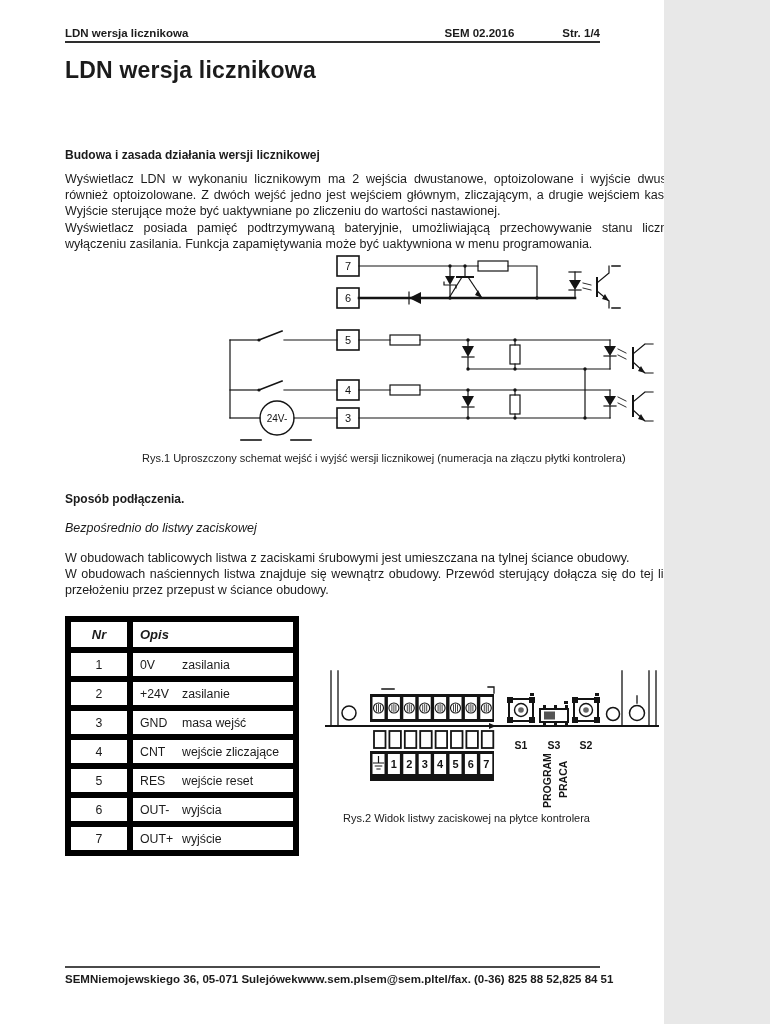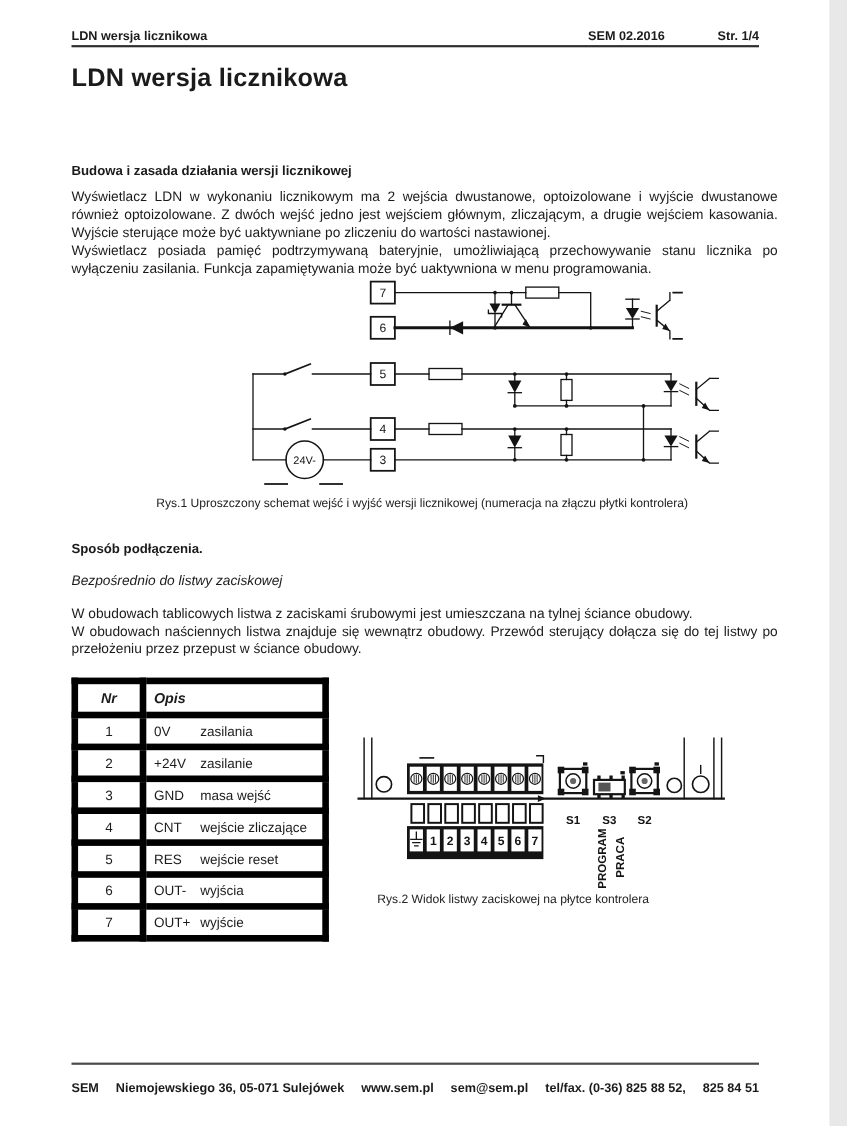--- a/index.html
+++ b/index.html
@@ -1,24 +1,24 @@
 <!DOCTYPE html>
 <html><head>
 <meta charset="utf-8">
 <style>
   html,body{margin:0;padding:0;background:#e8e8e8;}
-  .page{position:relative;width:754px;height:1024px;background:#ffffff;
+  .page{position:relative;width:664px;height:1024px;background:#ffffff;
         font-family:"Liberation Sans","DejaVu Sans",sans-serif;color:#1b1b1b;overflow:hidden;}
   .abs{position:absolute;}
   
   .hdr{top:27px;left:65px;right:64px;display:flex;align-items:flex-end;
        border-bottom:2px solid #2e2e2e;padding-bottom:2px;font-size:11.5px;font-weight:bold;}
   .hdr .sp{flex:1;}
   .hdr .rev{margin-right:48px;}
-  .ftr{top:966px;left:65px;right:64px;border-top:2px solid #4a4a4a;padding-top:16px;
+  .ftr{top:966px;left:65px;right:64px;border-top:2px solid #4a4a4a;padding-top:5px;
        display:flex;justify-content:space-between;font-size:11.5px;font-weight:bold;white-space:nowrap;}
   
   .h1{top:57px;left:65px;font-size:23px;font-weight:bold;letter-spacing:.2px;}
   .body-txt{font-size:12.5px;line-height:16.2px;text-align:justify;width:642px;left:65px;}
   .bold-head{font-size:12px;font-weight:bold;left:65px;}
   .italic-head{font-size:12.5px;font-style:italic;left:65px;}
   .caption{font-size:11px;color:#222;}
   
   table.pins{border-collapse:collapse;table-layout:fixed;width:201px;font-size:12.3px;}
   table.pins td{border:6px solid #000000;height:21px;padding:1px 4px;vertical-align:middle;margin-left:12px;}

